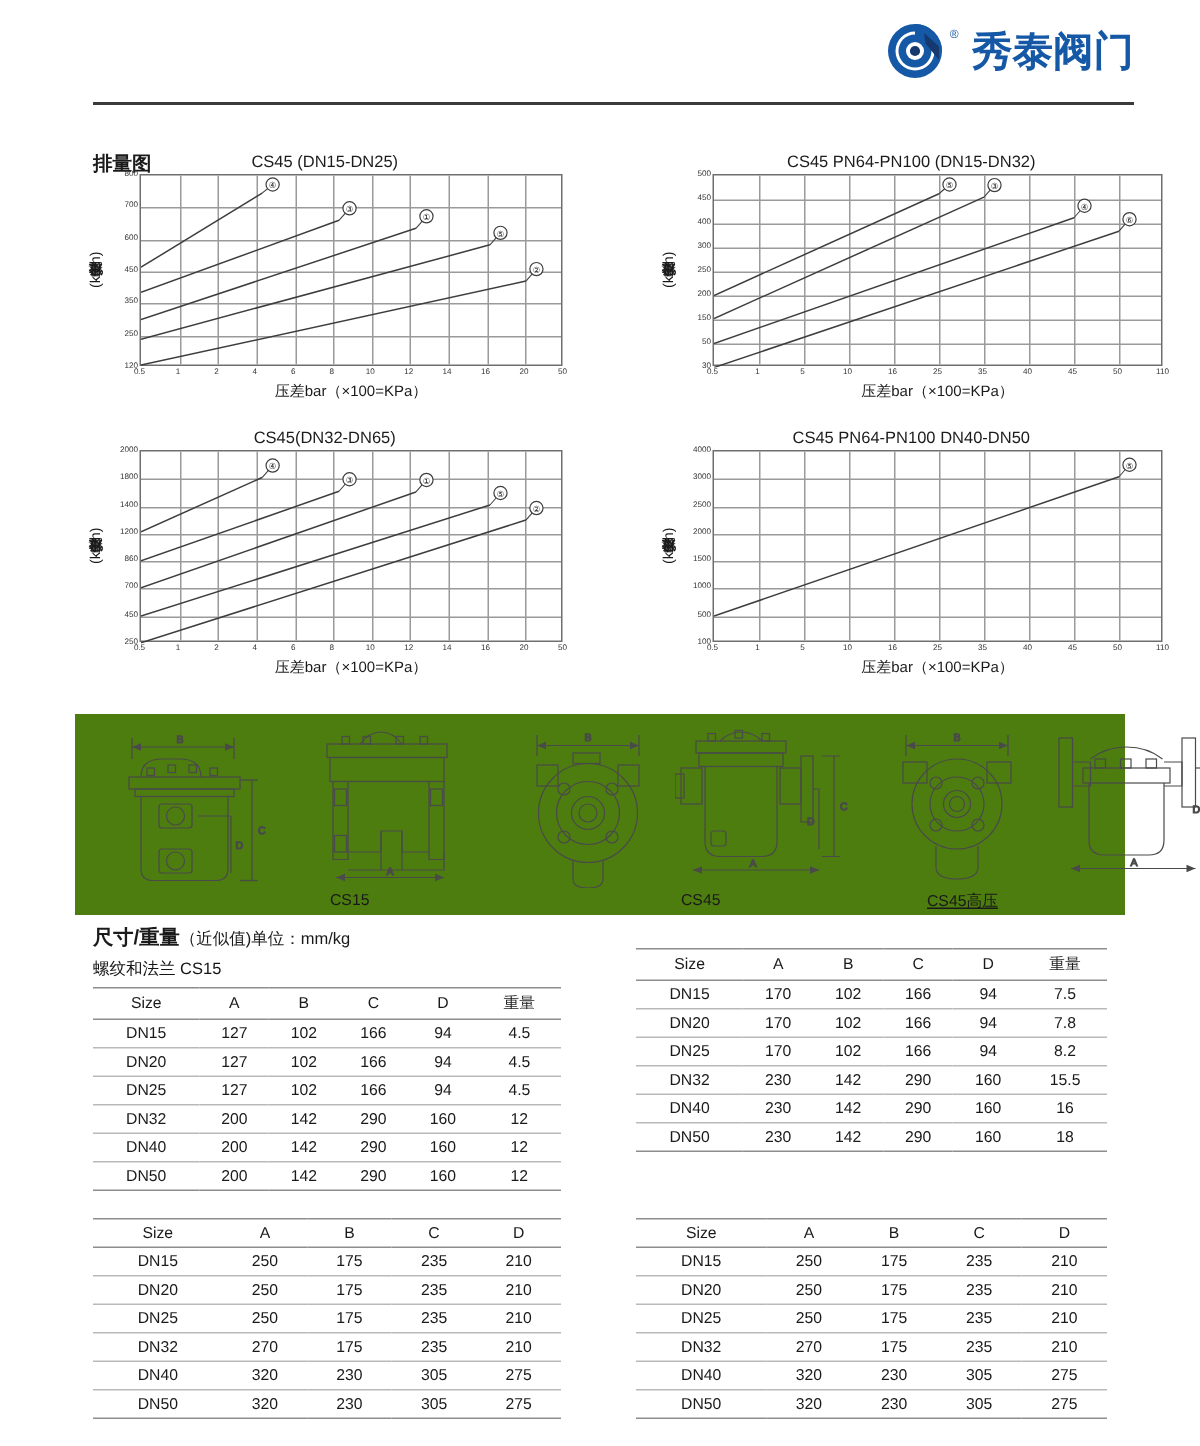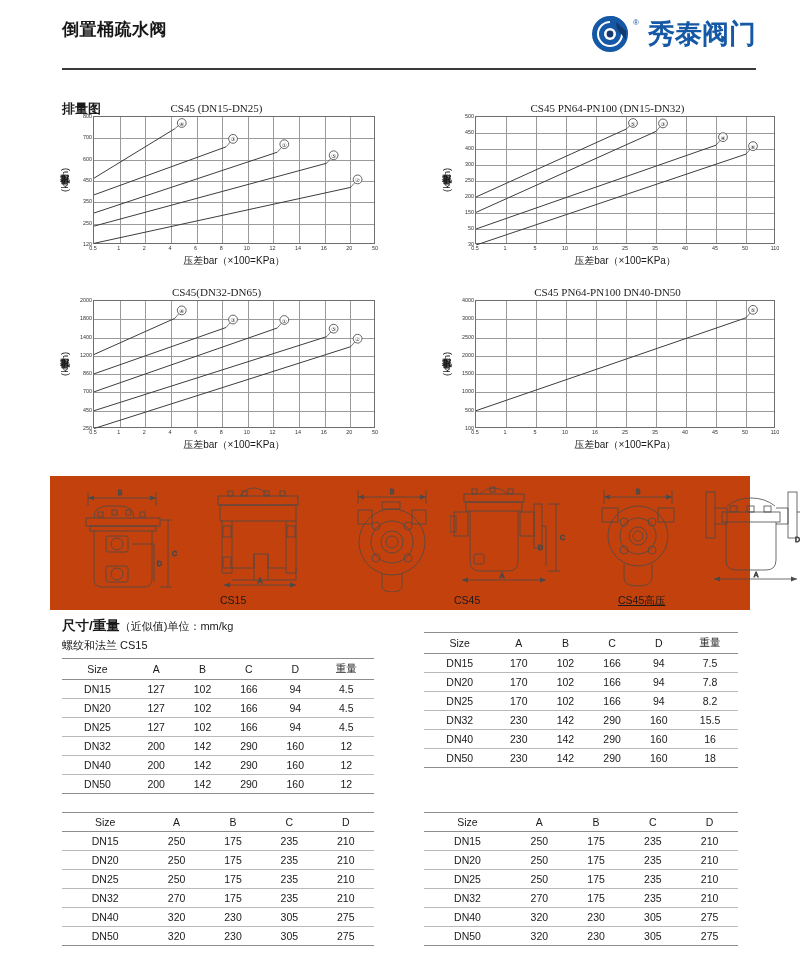--- a/index.html
+++ b/index.html
@@ -20,21 +20,21 @@
   .logo-mark { position: relative; width: 40px; height: 40px; }
   .logo-mark svg { display: block; }
   .logo-reg { font-size: 8px; color: #1555a0; vertical-align: top; position: relative; top: -12px; left: -3px; }
   .logo-text { font-size: 27px; font-weight: bold; color: #1558a6; letter-spacing: 0px; line-height: 1; }
   .hdr-rule { position: absolute; left: 62px; right: 44px; top: 68px; height: 2px; background: #3a3a3a; }
 
   
   .charts { position: absolute; left: 0; top: 96px; width: 800px; height: 380px; }
   .chart-sec-title { position: absolute; left: 62px; top: 4px; font-size: 13px; font-weight: bold; }
   .chart { position: absolute; }
-  .chart-title { text-align: center; font-size: 11px; color: #1c1c1c; white-space: nowrap; margin-bottom: 2px; font-family: Liberation Serif, serif; }
+  .chart-title { text-align: center; font-size: 11px; color: #1c1c1c; white-space: nowrap; margin-bottom: 2px; }
   .plotrow { display: flex; }
   .ylabel {
     writing-mode: vertical-rl; transform: rotate(180deg);
     font-size: 9.5px; text-align: center; white-space: nowrap;
     display: flex; align-items: center; justify-content: center;
     width: 14px;
   }
   .yticks { position: relative; width: 21px; }
   .yticks span {
     position: absolute; right: 1px; font-size: 5.4px; color: #333;
@@ -48,21 +48,21 @@
   .xticks { position: relative; height: 11px; }
   .xticks span {
     position: absolute; top: 1px; font-size: 5.4px; color: #333;
     transform: translateX(-50%); white-space: nowrap;
   }
   .xlabel { text-align: center; font-size: 10px; margin-top: -1px; }
 
   
   .diagrams {
     position: absolute; left: 50px; top: 476px; width: 700px; height: 134px;
-    background: #c2410c;
+    background: #4d7c0f;
   }
   .dg { position: absolute; }
   .dg svg { display: block; }
   .dg-cap { position: absolute; font-size: 10.5px; color: #1a1a1a; white-space: nowrap; }
 
   
   .dim-head { position: absolute; left: 62px; top: 616px; }
   .dim-head b { font-size: 13.5px; font-weight: bold; }
   .dim-head span { font-size: 11px; }
 
@@ -74,21 +74,20 @@
     padding: 3.0px 0 3.0px 0; color: #1a1a1a;
     border-bottom: 1px solid #b9b9b9;
   }
   table thead th { border-top: 1px solid #8d8d8d; border-bottom: 1px solid #8d8d8d; }
   table tbody tr:last-child td { border-bottom: 1px solid #8d8d8d; }
 </style>
 </head>
 <body>
 
 <div class="header">
-  <div class="hdr-title">倒置桶疏水阀</div>
   <div class="logo-wrap">
     <div class="logo-mark">
       <svg width="40" height="40" viewBox="0 0 40 40">
         <path d="M20 2 A18 18 0 1 0 20 38 A18 18 0 0 0 20 2 Z M20 7 A13 13 0 1 1 20 33 A13 13 0 1 1 20 7 Z" fill="#1558a6"></path>
         <path d="M20 2 A18 18 0 0 1 38 20 L26 20 A6 6 0 0 0 20 14 Z" fill="#1558a6"></path>
         <circle cx="20" cy="20" r="11" fill="#1558a6"></circle>
         <circle cx="20" cy="20" r="6" fill="#ffffff"></circle>
         <circle cx="20" cy="20" r="3.4" fill="#15396e"></circle>
         <path d="M26 8 L36 17 L36 26 L27 15 Z" fill="#15396e"></path>
       </svg>

